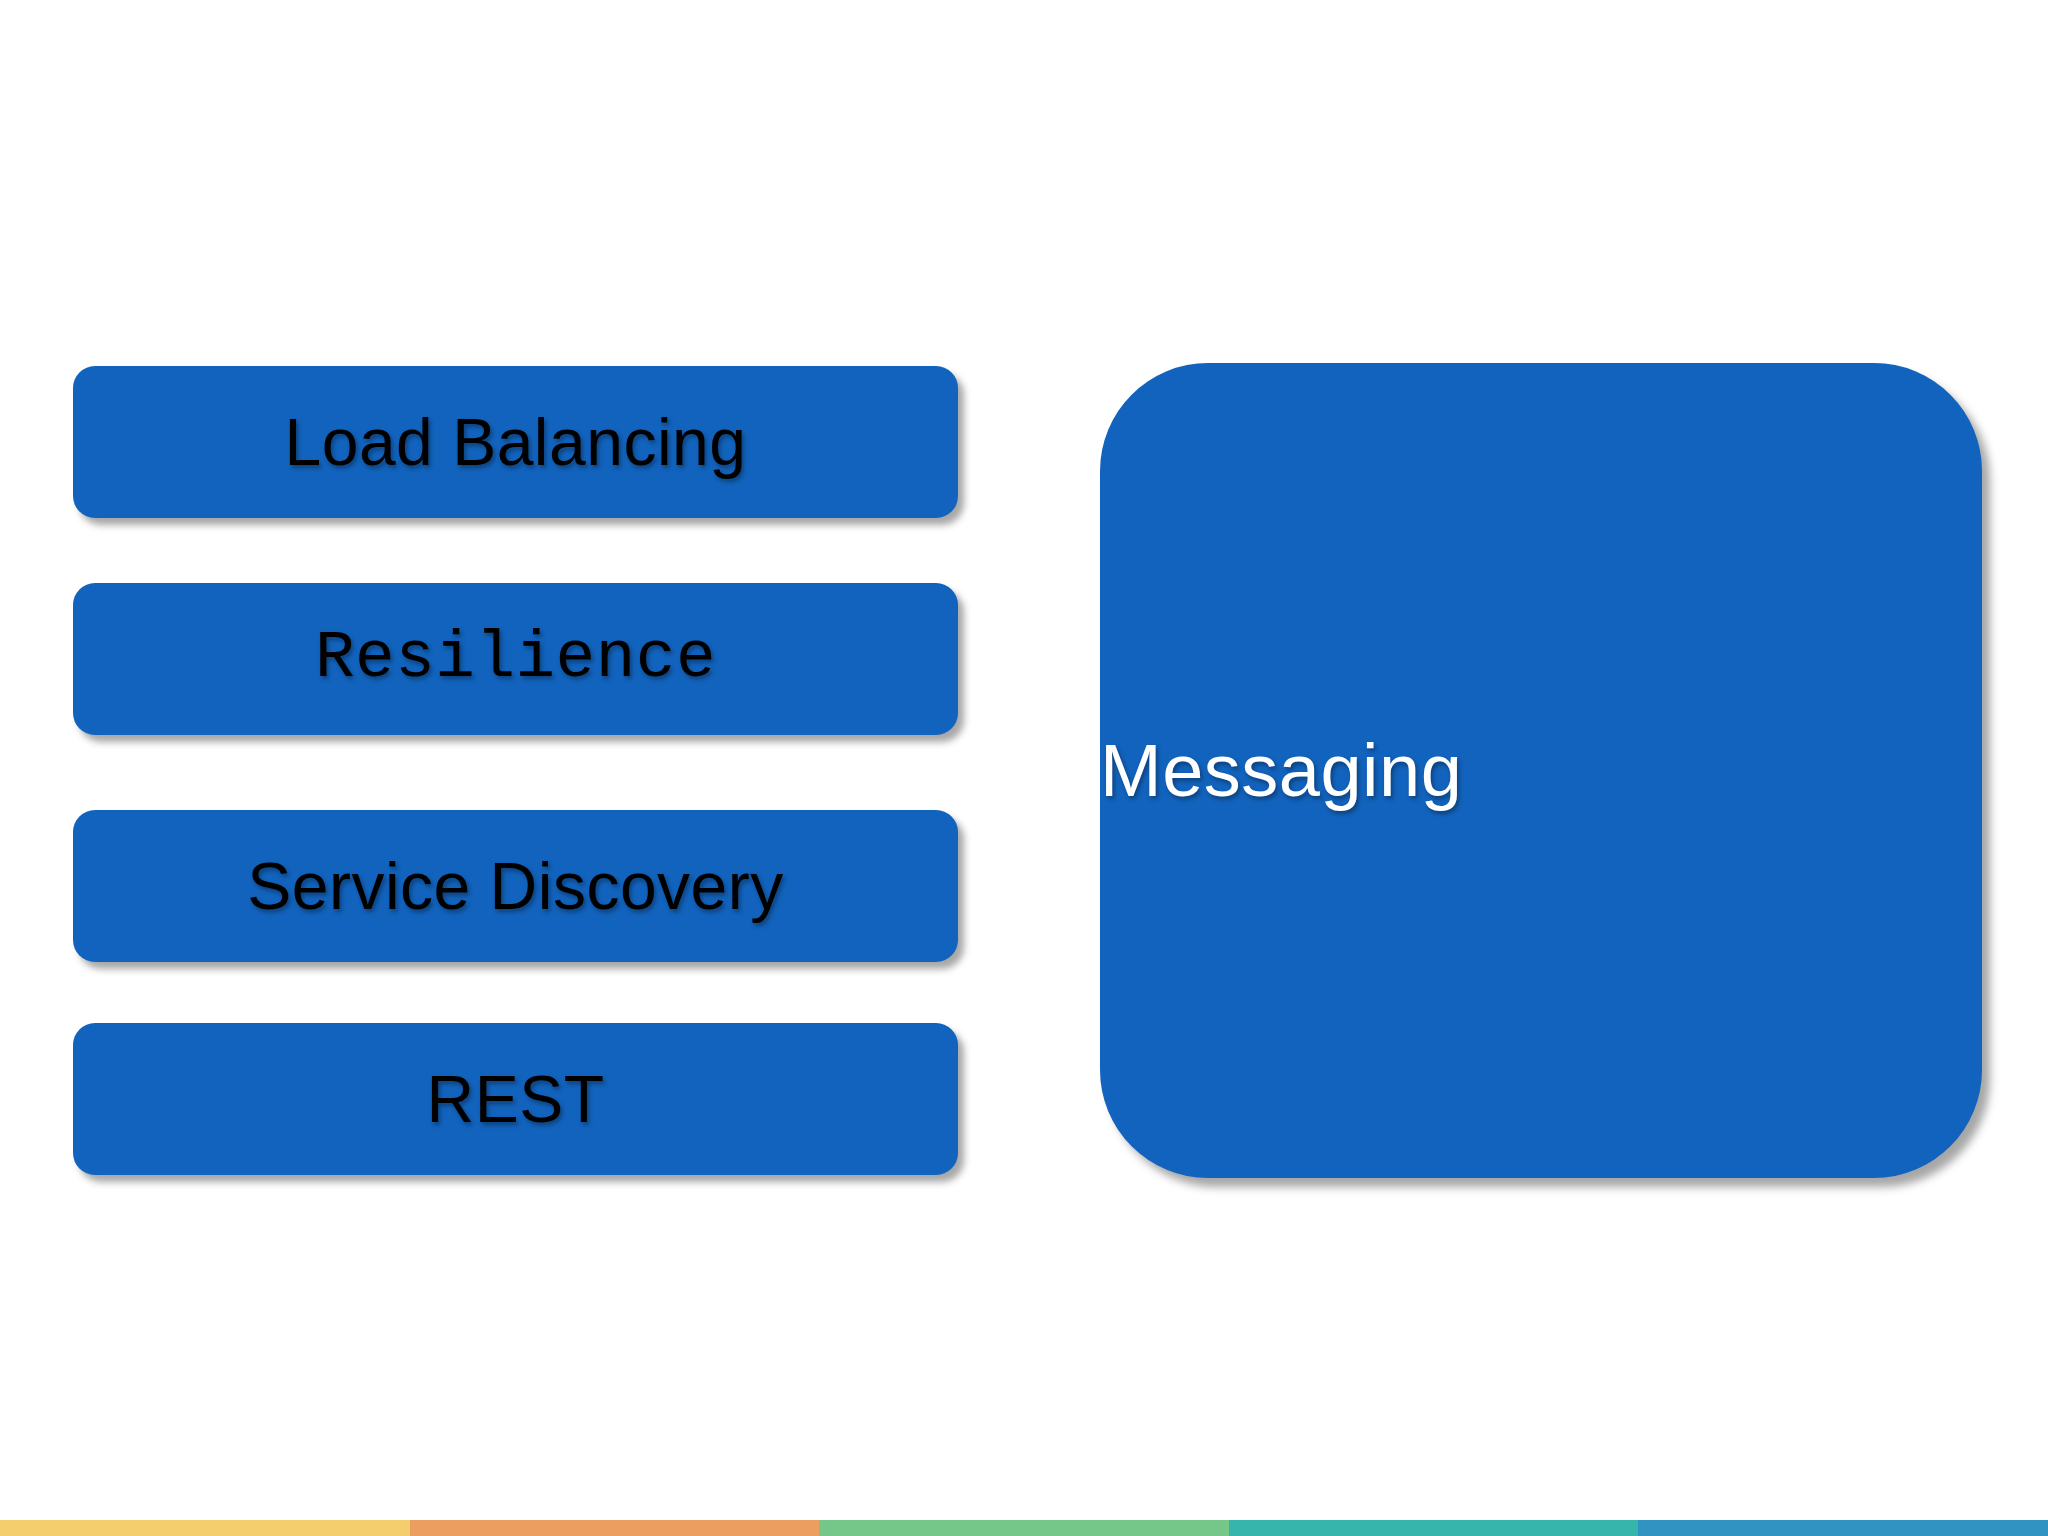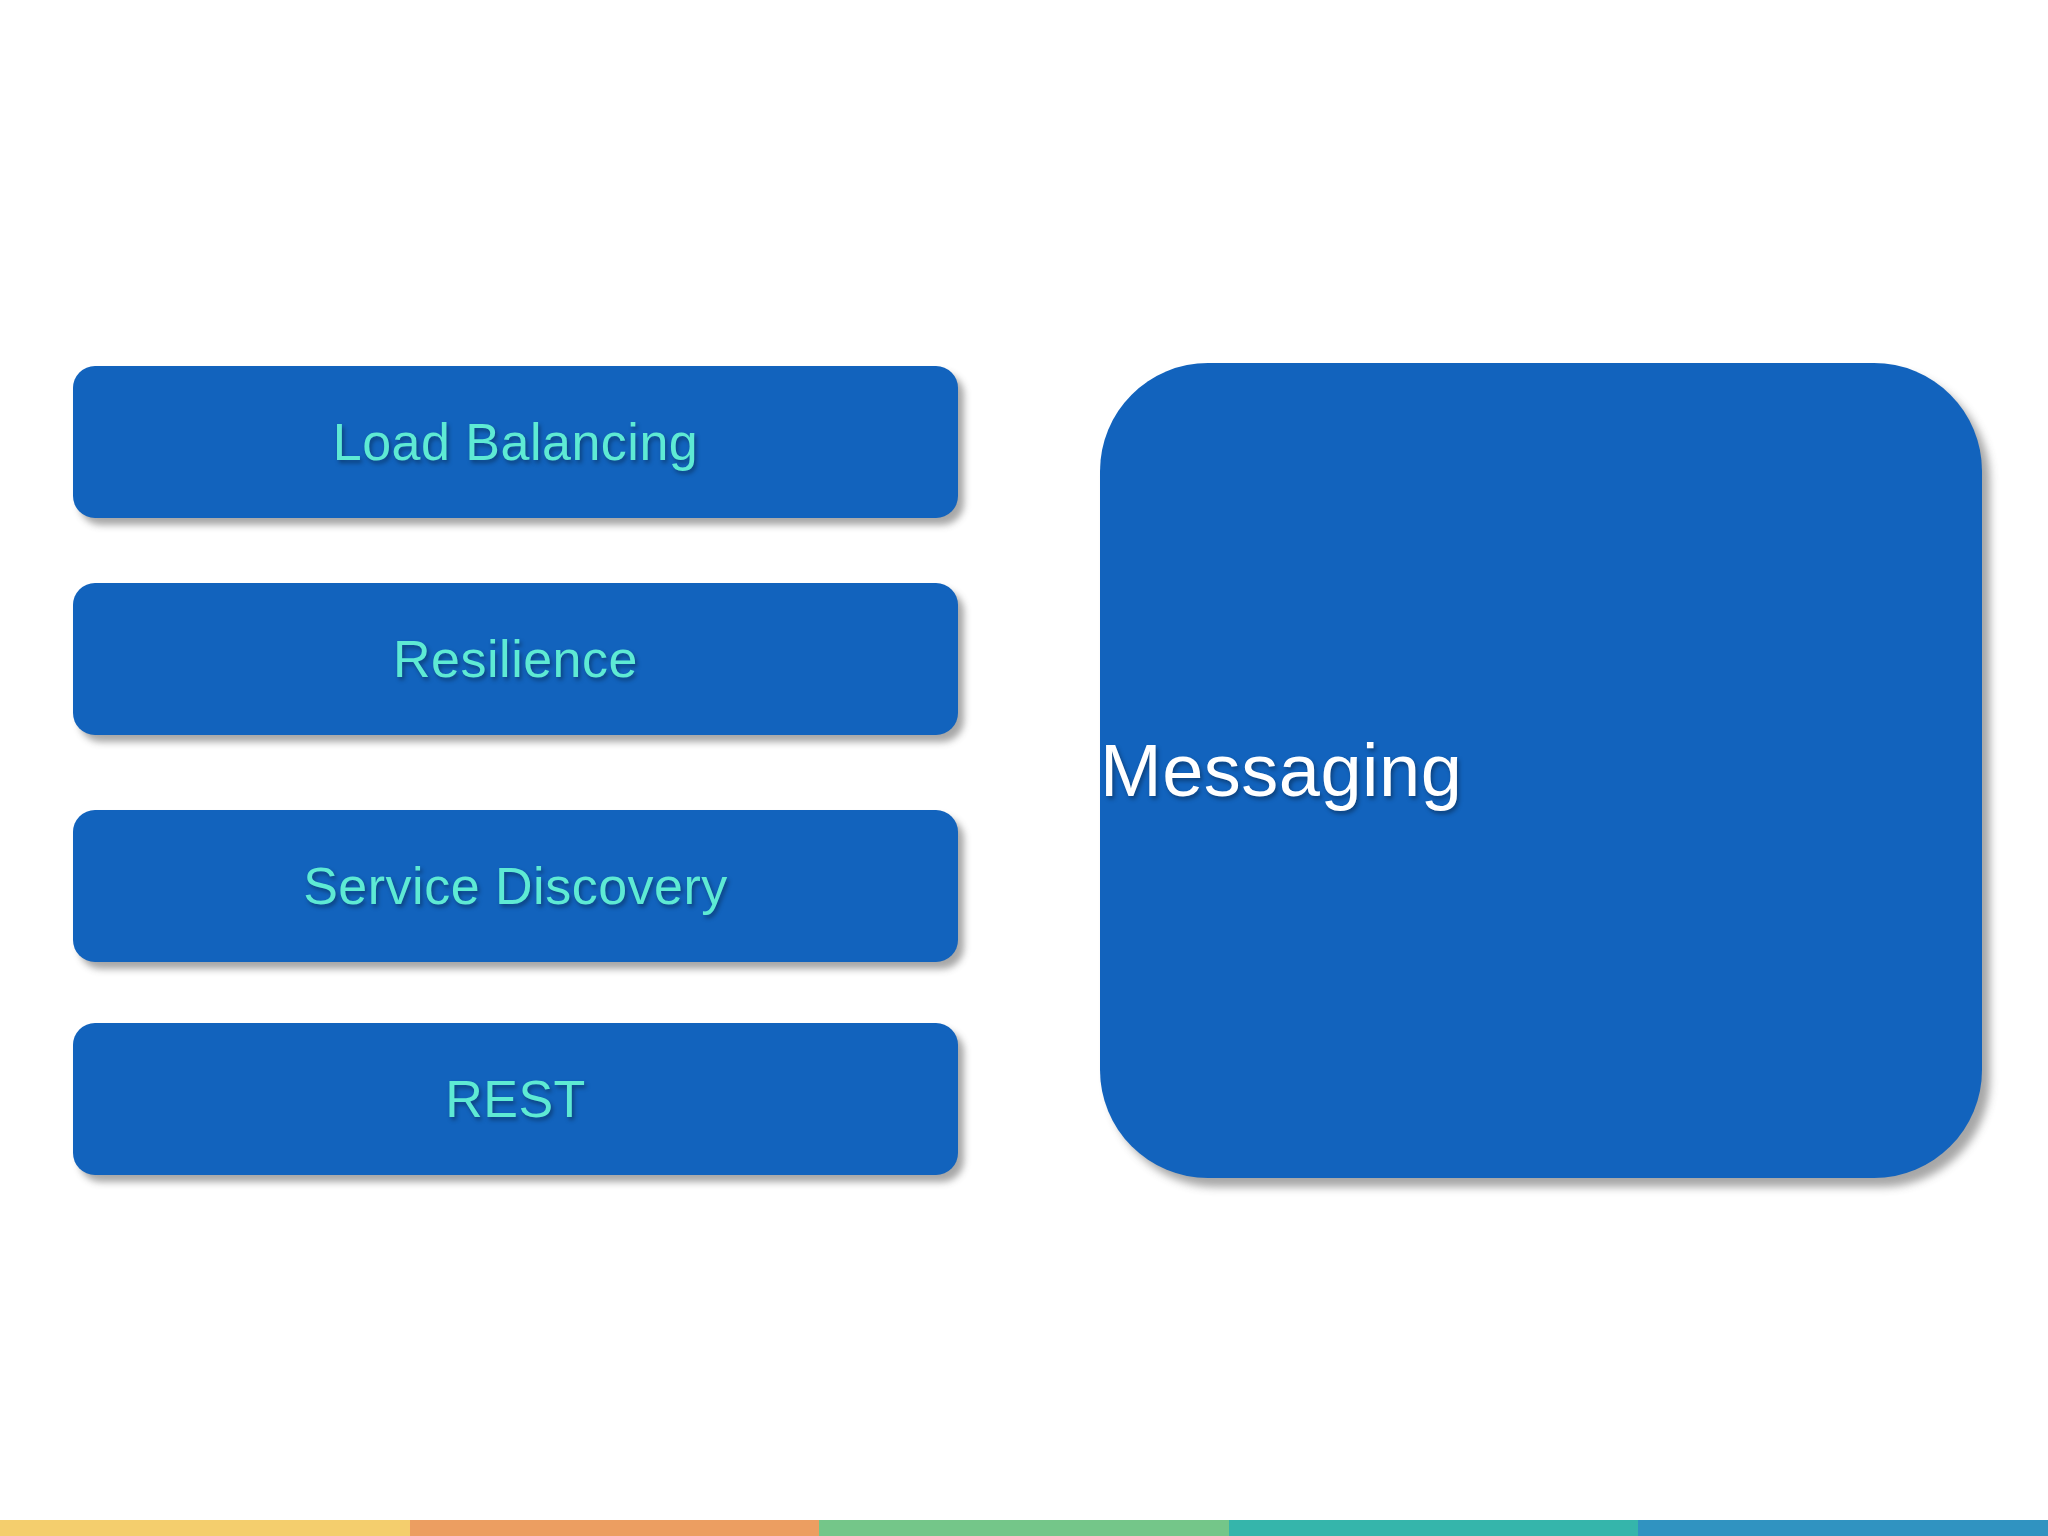--- a/index.html
+++ b/index.html
@@ -20,29 +20,29 @@
     left: 73px;
     width: 885px;
     height: 152px;
     border-radius: 22px;
     box-shadow: 6px 7px 7px rgba(60,60,60,0.45);
     display: flex;
     align-items: center;
     justify-content: center;
   }
   .pill .label {
-    color: #5eead4;
-    font-size: 52px;
+    color: #000000;
+    font-size: 66px;
     line-height: 1;
     letter-spacing: 0.5px;
     text-shadow: 2px 3px 4px rgba(0,0,0,0.35);
     white-space: nowrap;
   }
   .pill-0 { top: 366px; }
-  .pill-1 { top: 583px; }
+  .pill-1 { top: 583px; font-family: Liberation Mono, monospace; }
   .pill-2 { top: 810px; }
   .pill-3 { top: 1023px; }
   .big-box {
     position: absolute;
     left: 1100px;
     top: 363px;
     width: 882px;
     height: 815px;
     border-radius: 108px;
     box-shadow: 8px 9px 9px rgba(60,60,60,0.45);

